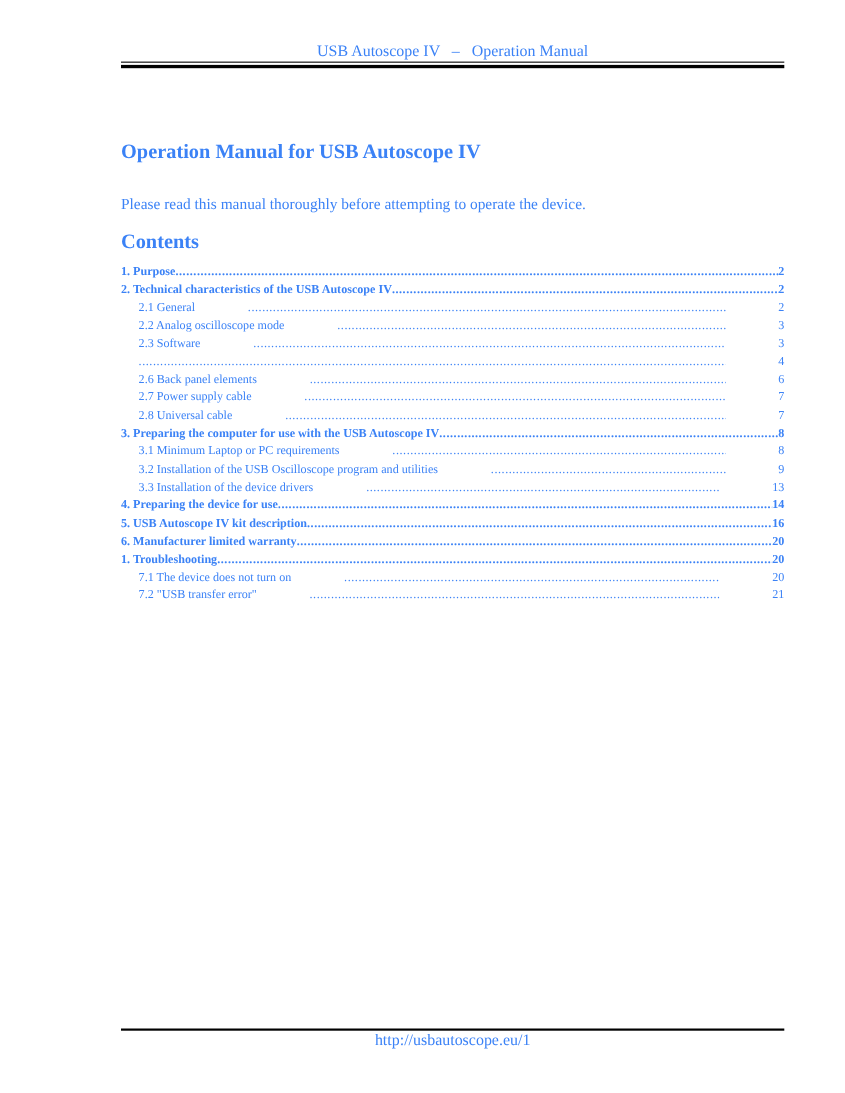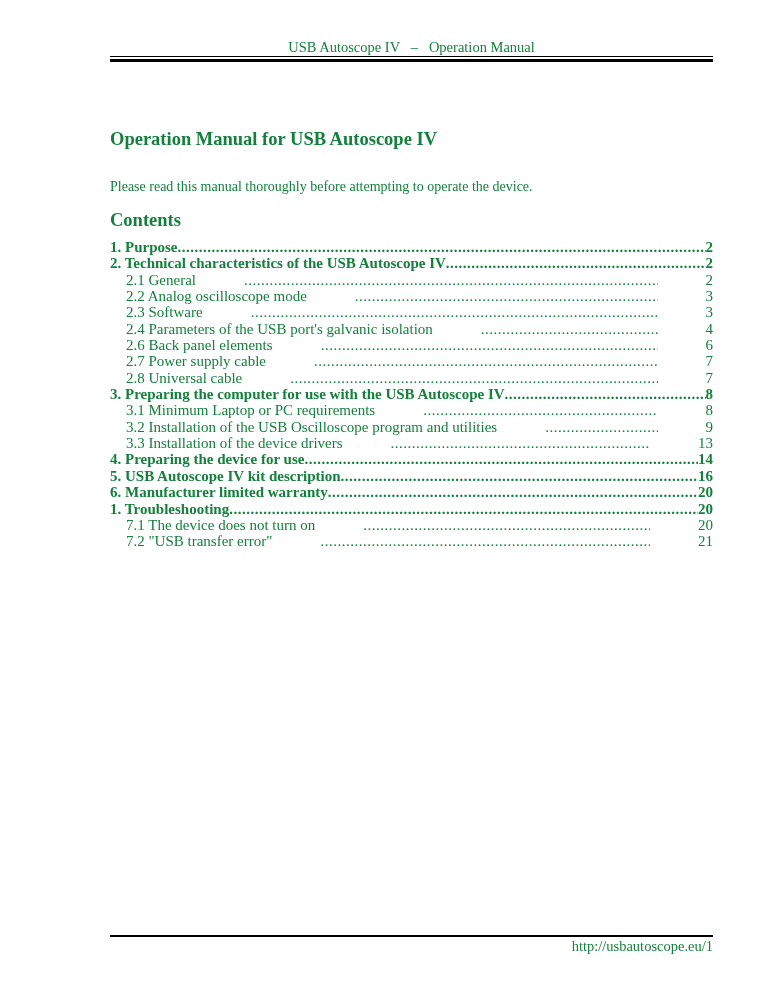--- a/index.html
+++ b/index.html
@@ -5,21 +5,21 @@
   html, body {
     margin: 0;
     padding: 0;
     background: #ffffff;
   }
   .page {
     position: relative;
     width: 768px;
     height: 994px;
     background: #ffffff;
-    color: #15803d;
+    color: #3b82f6;
     font-family: "Liberation Serif", "DejaVu Serif", serif;
     overflow: hidden;
   }
 
   
   .running-header {
     position: absolute;
     top: 40px;
     left: 110px;
     right: 55px;
@@ -60,21 +60,21 @@
   .contents-heading {
     margin: 16px 0 0 0;
     font-size: 18.5px;
     line-height: 20px;
     font-weight: bold;
   }
 
   
   .toc {
     margin-top: 9px;
-    font-size: 15px;
+    font-size: 11px;
   }
   .toc-row {
     display: flex;
     align-items: baseline;
     line-height: 16.35px;
     height: 16.35px;
     cursor: default;
   }
   .toc-row.bold { font-weight: bold; }
   .toc-row.indent { padding-left: 16px; gap: 48px; }
@@ -97,21 +97,21 @@
     left: 110px;
     right: 55px;
     bottom: 40px;
   }
   .footer-bar {
     height: 2.5px;
     background: #000;
   }
   .footer-line {
     display: flex;
-    justify-content: flex-end;
+    justify-content: center;
     font-size: 14.5px;
     line-height: 16px;
     margin-top: 1px;
   }
 </style>
 </head>
 <body>
 
 <div class="page">
 
@@ -145,21 +145,20 @@
     <span class="toc-label">2.2 Analog oscilloscope mode</span>
     <span class="toc-leader"></span>
     <span class="toc-page">3</span>
   </div>
         <div class="toc-row indent">
     <span class="toc-label">2.3 Software</span>
     <span class="toc-leader"></span>
     <span class="toc-page">3</span>
   </div>
         <div class="toc-row indent">
-    <span class="toc-label">2.4 Parameters of the USB port's galvanic isolation</span>
     <span class="toc-leader"></span>
     <span class="toc-page">4</span>
   </div>
         <div class="toc-row indent">
     <span class="toc-label">2.6 Back panel elements</span>
     <span class="toc-leader"></span>
     <span class="toc-page">6</span>
   </div>
         <div class="toc-row indent">
     <span class="toc-label">2.7 Power supply cable</span>

